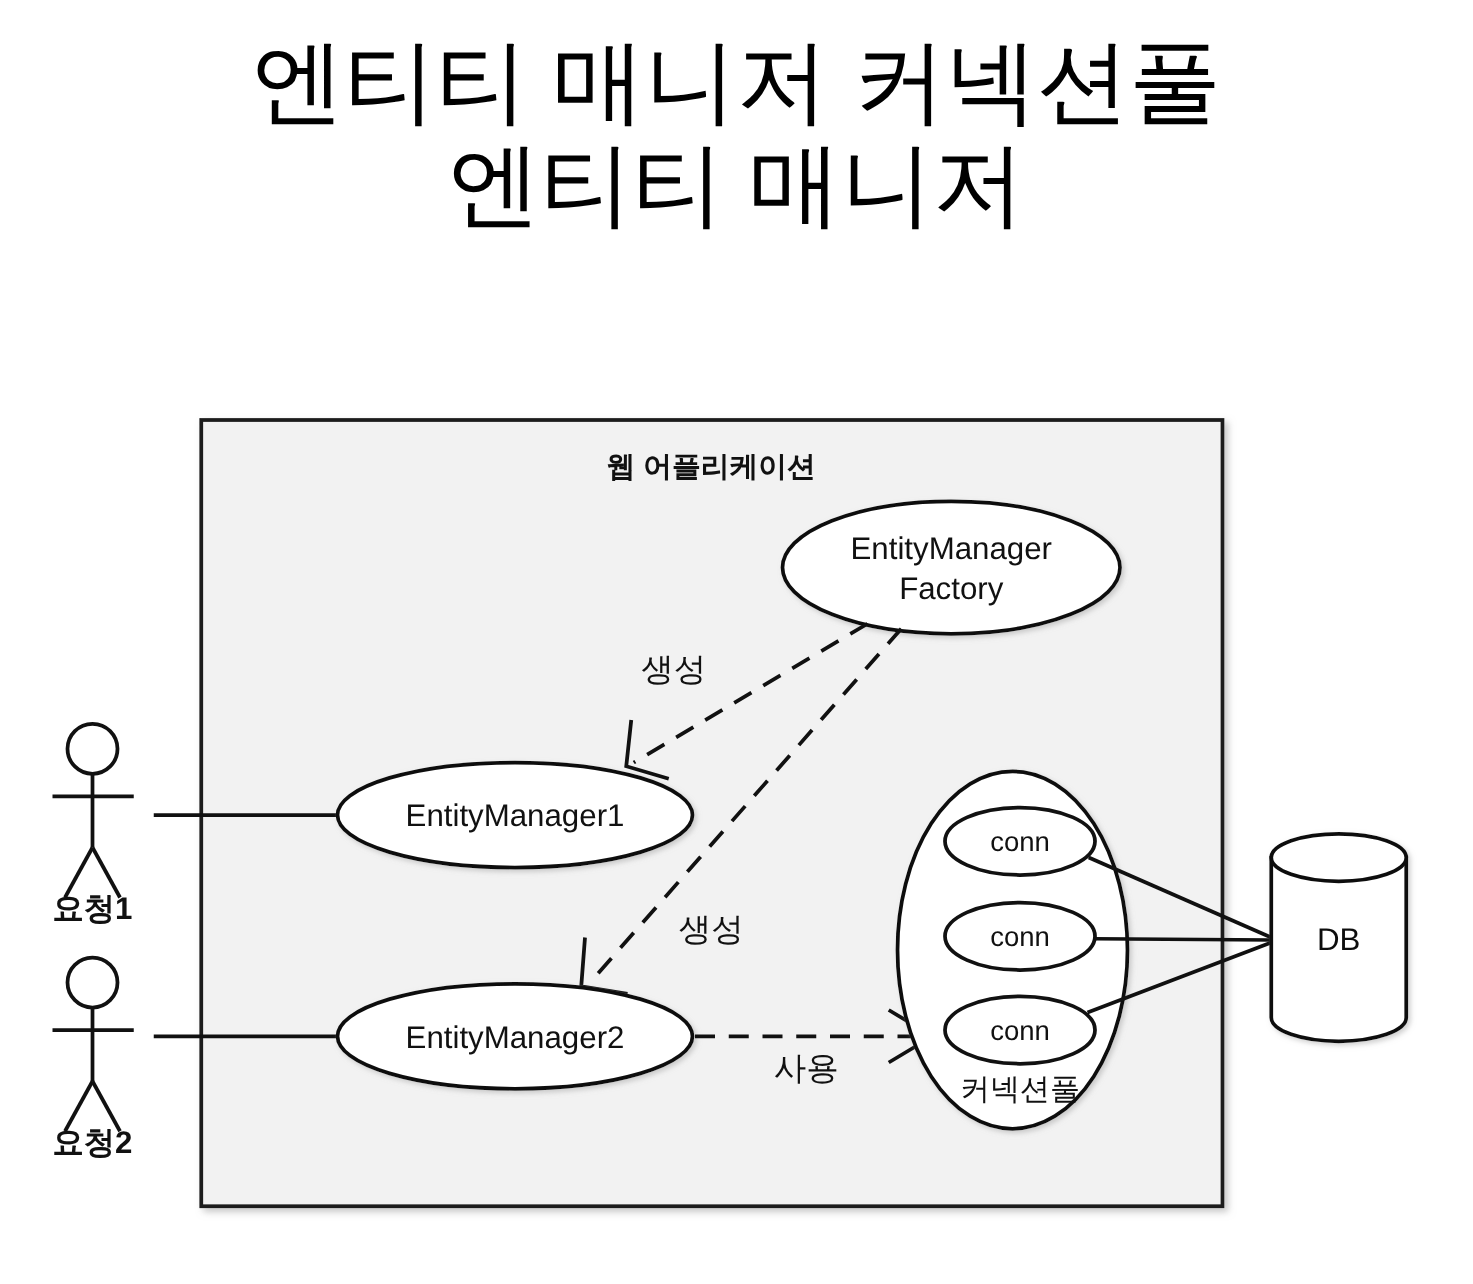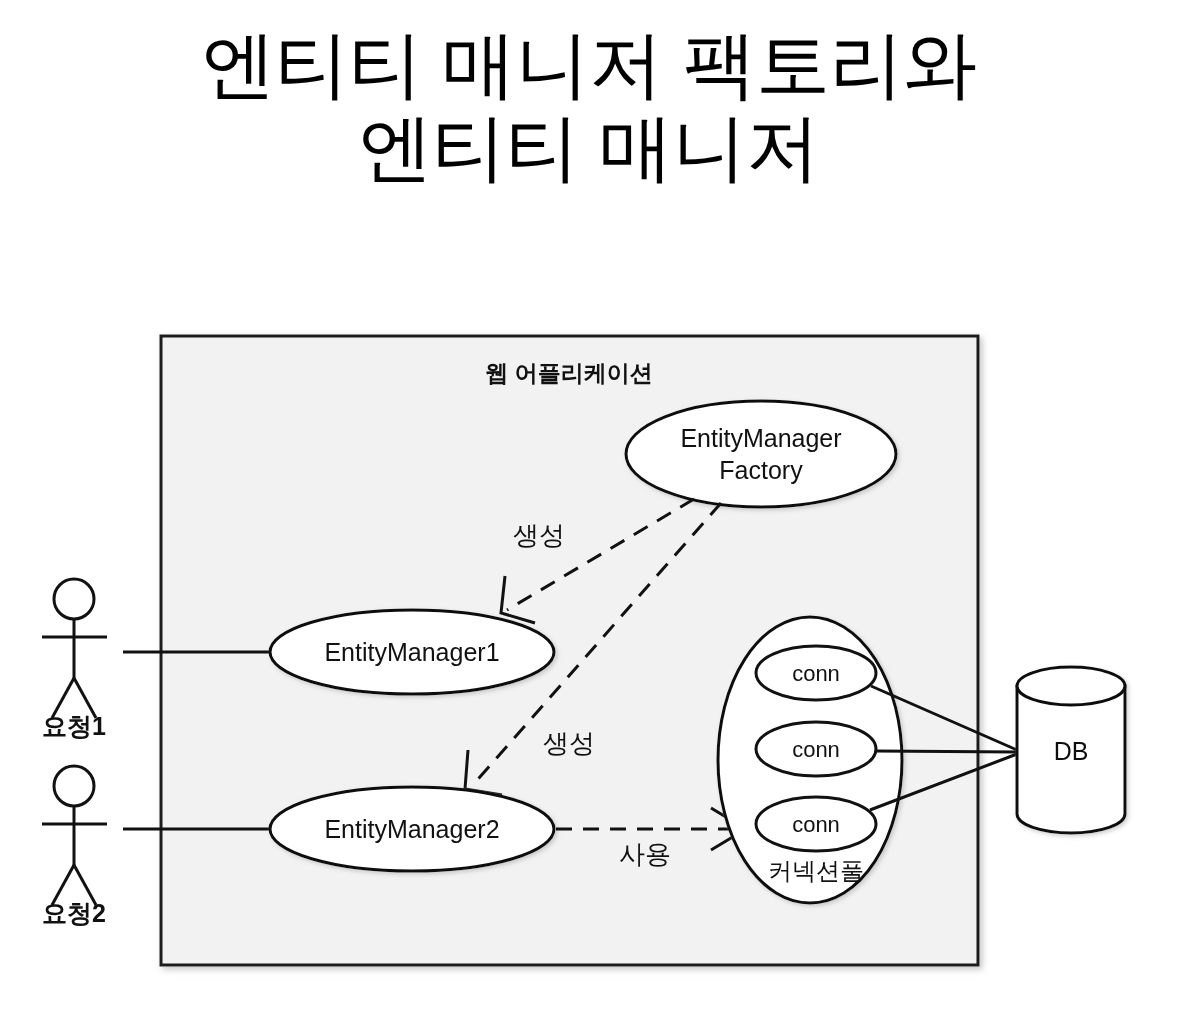--- a/index.html
+++ b/index.html
@@ -72,21 +72,21 @@
   }
   .t-db {
     font-size: 25px;
   }
 </style>
 </head>
 <body>
 
 <div id="slide">
 
-  <div class="slide-title">엔티티 매니저 팩토리와
+  <div class="slide-title">엔티티 매니저 커넥션풀
 엔티티 매니저</div>
 
   <div class="diagram-wrap">
     <svg class="diagram" viewBox="0 0 1178 741" xmlns="http://www.w3.org/2000/svg">
 
       <defs>
         <filter id="softshadow" x="-20%" y="-20%" width="150%" height="150%">
           <feDropShadow dx="3" dy="3" stdDeviation="3" flood-color="#9a9a9a" flood-opacity="0.55"></feDropShadow>
         </filter>
         <filter id="tinyshadow" x="-25%" y="-25%" width="160%" height="160%">

